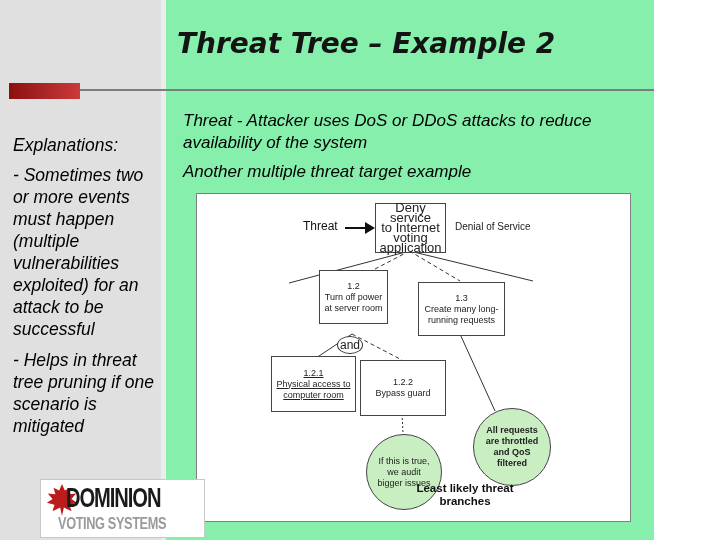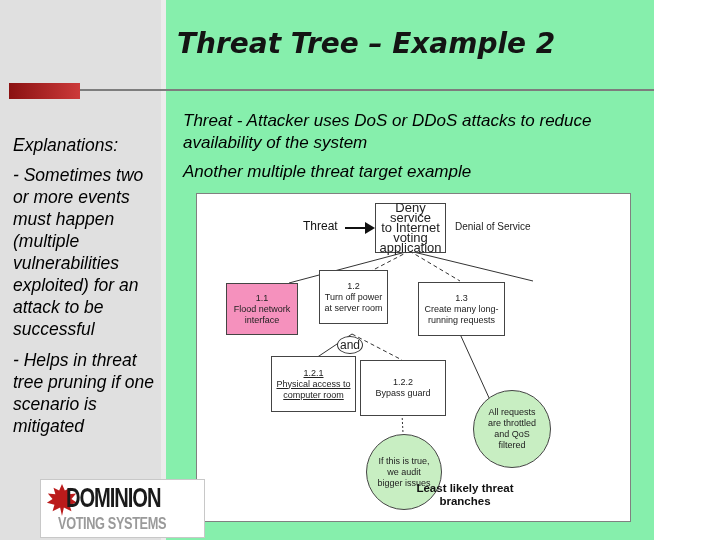--- a/index.html
+++ b/index.html
@@ -66,21 +66,21 @@
   .node.pink { background:#f591bd; }
   .node.circle { border-radius:50%; background:#c8eec2; }
   .root-box { left:178px; top:9px; width:69px; height:48px; font-size:13px; line-height:10px; }
   .n11  { left:29px;  top:89px;  width:70px; height:50px; }
   .n12  { left:122px; top:76px;  width:67px; height:52px;text-align:center; }
   .n13  { left:221px; top:88px;  width:85px; height:52px; }
   .n14  { left:329px; top:87px;  width:82px; height:53px; }
   .n121 { left:74px;  top:162px; width:83px; height:54px;text-decoration:underline; }
   .n122 { left:163px; top:166px; width:84px; height:54px; }
   .leaf1 { left:169px; top:240px; width:74px; height:74px; }
-  .leaf2 { left:276px; top:196px; width:76px; height:76px; }
+  .leaf2 { left:276px; top:214px; width:76px; height:76px;font-weight:bold; }
   .and-ellipse {
     position:absolute; left:140px; top:142px; width:24px; height:16px;
     border:1px solid #333; border-radius:50%; background:#fff; z-index:3;
     display:flex; align-items:center; justify-content:center; font-size:12px; color:#222;
   }
   .threat-label { position:absolute; left:106px; top:25px; width:42px; font-size:12px; color:#111; z-index:2; }
   .arrow-shaft { position:absolute; left:148px; top:33px; width:23px; height:2px; background:#111; z-index:2; }
   .arrow-head {
     position:absolute; left:168px; top:28px; width:0; height:0; z-index:2;
     border-left:10px solid #111; border-top:6px solid transparent; border-bottom:6px solid transparent;
@@ -137,23 +137,20 @@
     <div class="threat-label">Threat</div>
     <div class="arrow-shaft"></div>
     <div class="arrow-head"></div>
 
     <div class="node root-box">Deny service
 to Internet
 voting
 application</div>
     <div class="root-caption">Denial of Service</div>
 
-    <div class="node pink n11">1.1
-Flood network
-interface</div>
     <div class="node n12">1.2
 Turn off power
 at server room</div>
     <div class="node n13">1.3
 Create many long-
 running requests</div>
 
     <div class="and-ellipse">and</div>
 
     <div class="node n121">1.2.1

